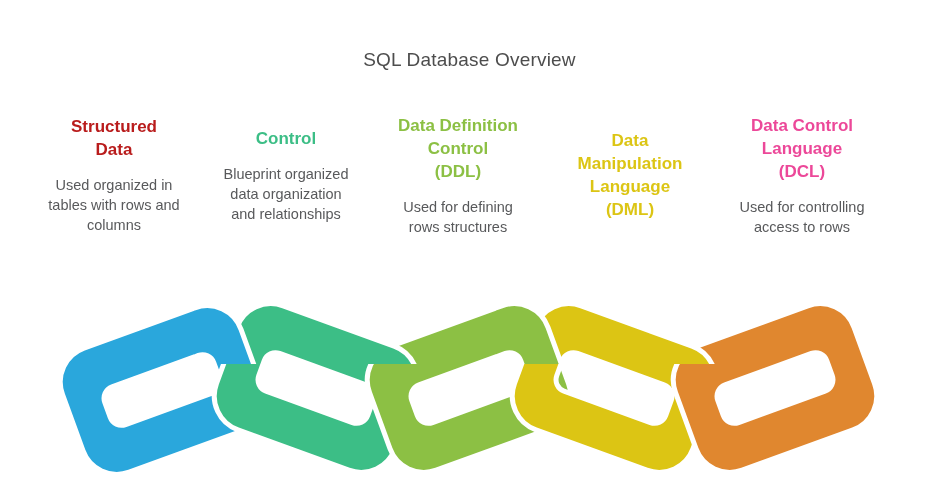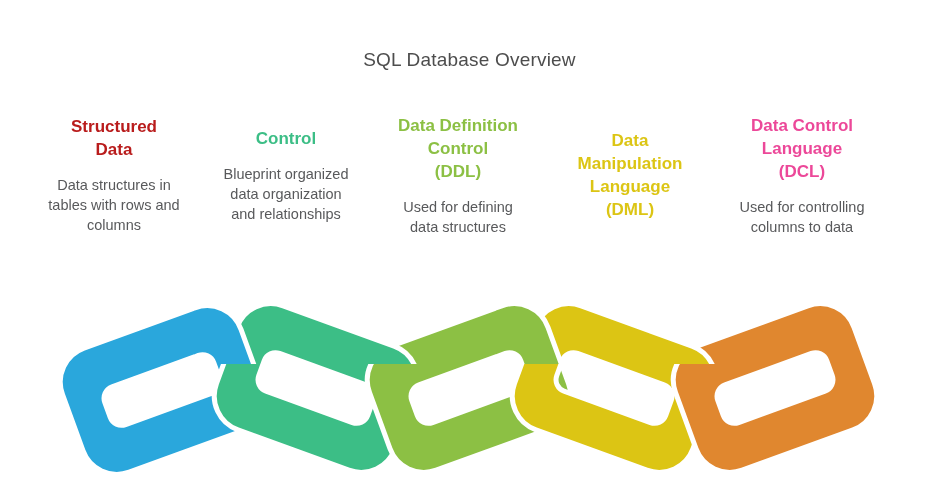--- a/index.html
+++ b/index.html
@@ -63,49 +63,49 @@
 <body>
 
 <div class="canvas">
 
   <div class="page-title">SQL Database Overview</div>
 
   <div class="columns">
     <div class="concept-column">
       <div class="concept-title" style="color: #b91c1c;">Structured
 Data</div>
-      <div class="concept-desc">Data structures in
+      <div class="concept-desc">Used organized in
 tables with rows and
 columns</div>
     </div>
     <div class="concept-column">
       <div class="concept-title" style="color: rgb(60, 190, 134);">Control</div>
       <div class="concept-desc">Blueprint organized
 data organization
 and relationships</div>
     </div>
     <div class="concept-column">
       <div class="concept-title" style="color: rgb(140, 192, 68);">Data Definition
 Control
 (DDL)</div>
       <div class="concept-desc">Used for defining
-data structures</div>
+rows structures</div>
     </div>
     <div class="concept-column">
       <div class="concept-title" style="color: rgb(220, 197, 20);">Data
 Manipulation
 Language
 (DML)</div>
     </div>
     <div class="concept-column">
       <div class="concept-title" style="color: #ec4899;">Data Control
 Language
 (DCL)</div>
       <div class="concept-desc">Used for controlling
-columns to data</div>
+access to rows</div>
     </div>
   </div>
 
   <div class="chain-wrap">
     <svg width="936" height="200" viewBox="0 0 936 200">
       <defs>
 
         <path id="ring" fill-rule="evenodd" stroke="#ffffff" stroke-width="5" stroke-linejoin="round" d="M -59 -66 H 59 A 36 36 0 0 1 95 -30 V 30 A 36 36 0 0 1 59 66 H -59 A 36 36 0 0 1 -95 30 V -30 A 36 36 0 0 1 -59 -66 Z
              M -46 -20 H 46 A 12 12 0 0 1 58 -8 V 8 A 12 12 0 0 1 46 20 H -46 A 12 12 0 0 1 -58 8 V -8 A 12 12 0 0 1 -46 -20 Z"></path>
         <clipPath id="c1">

